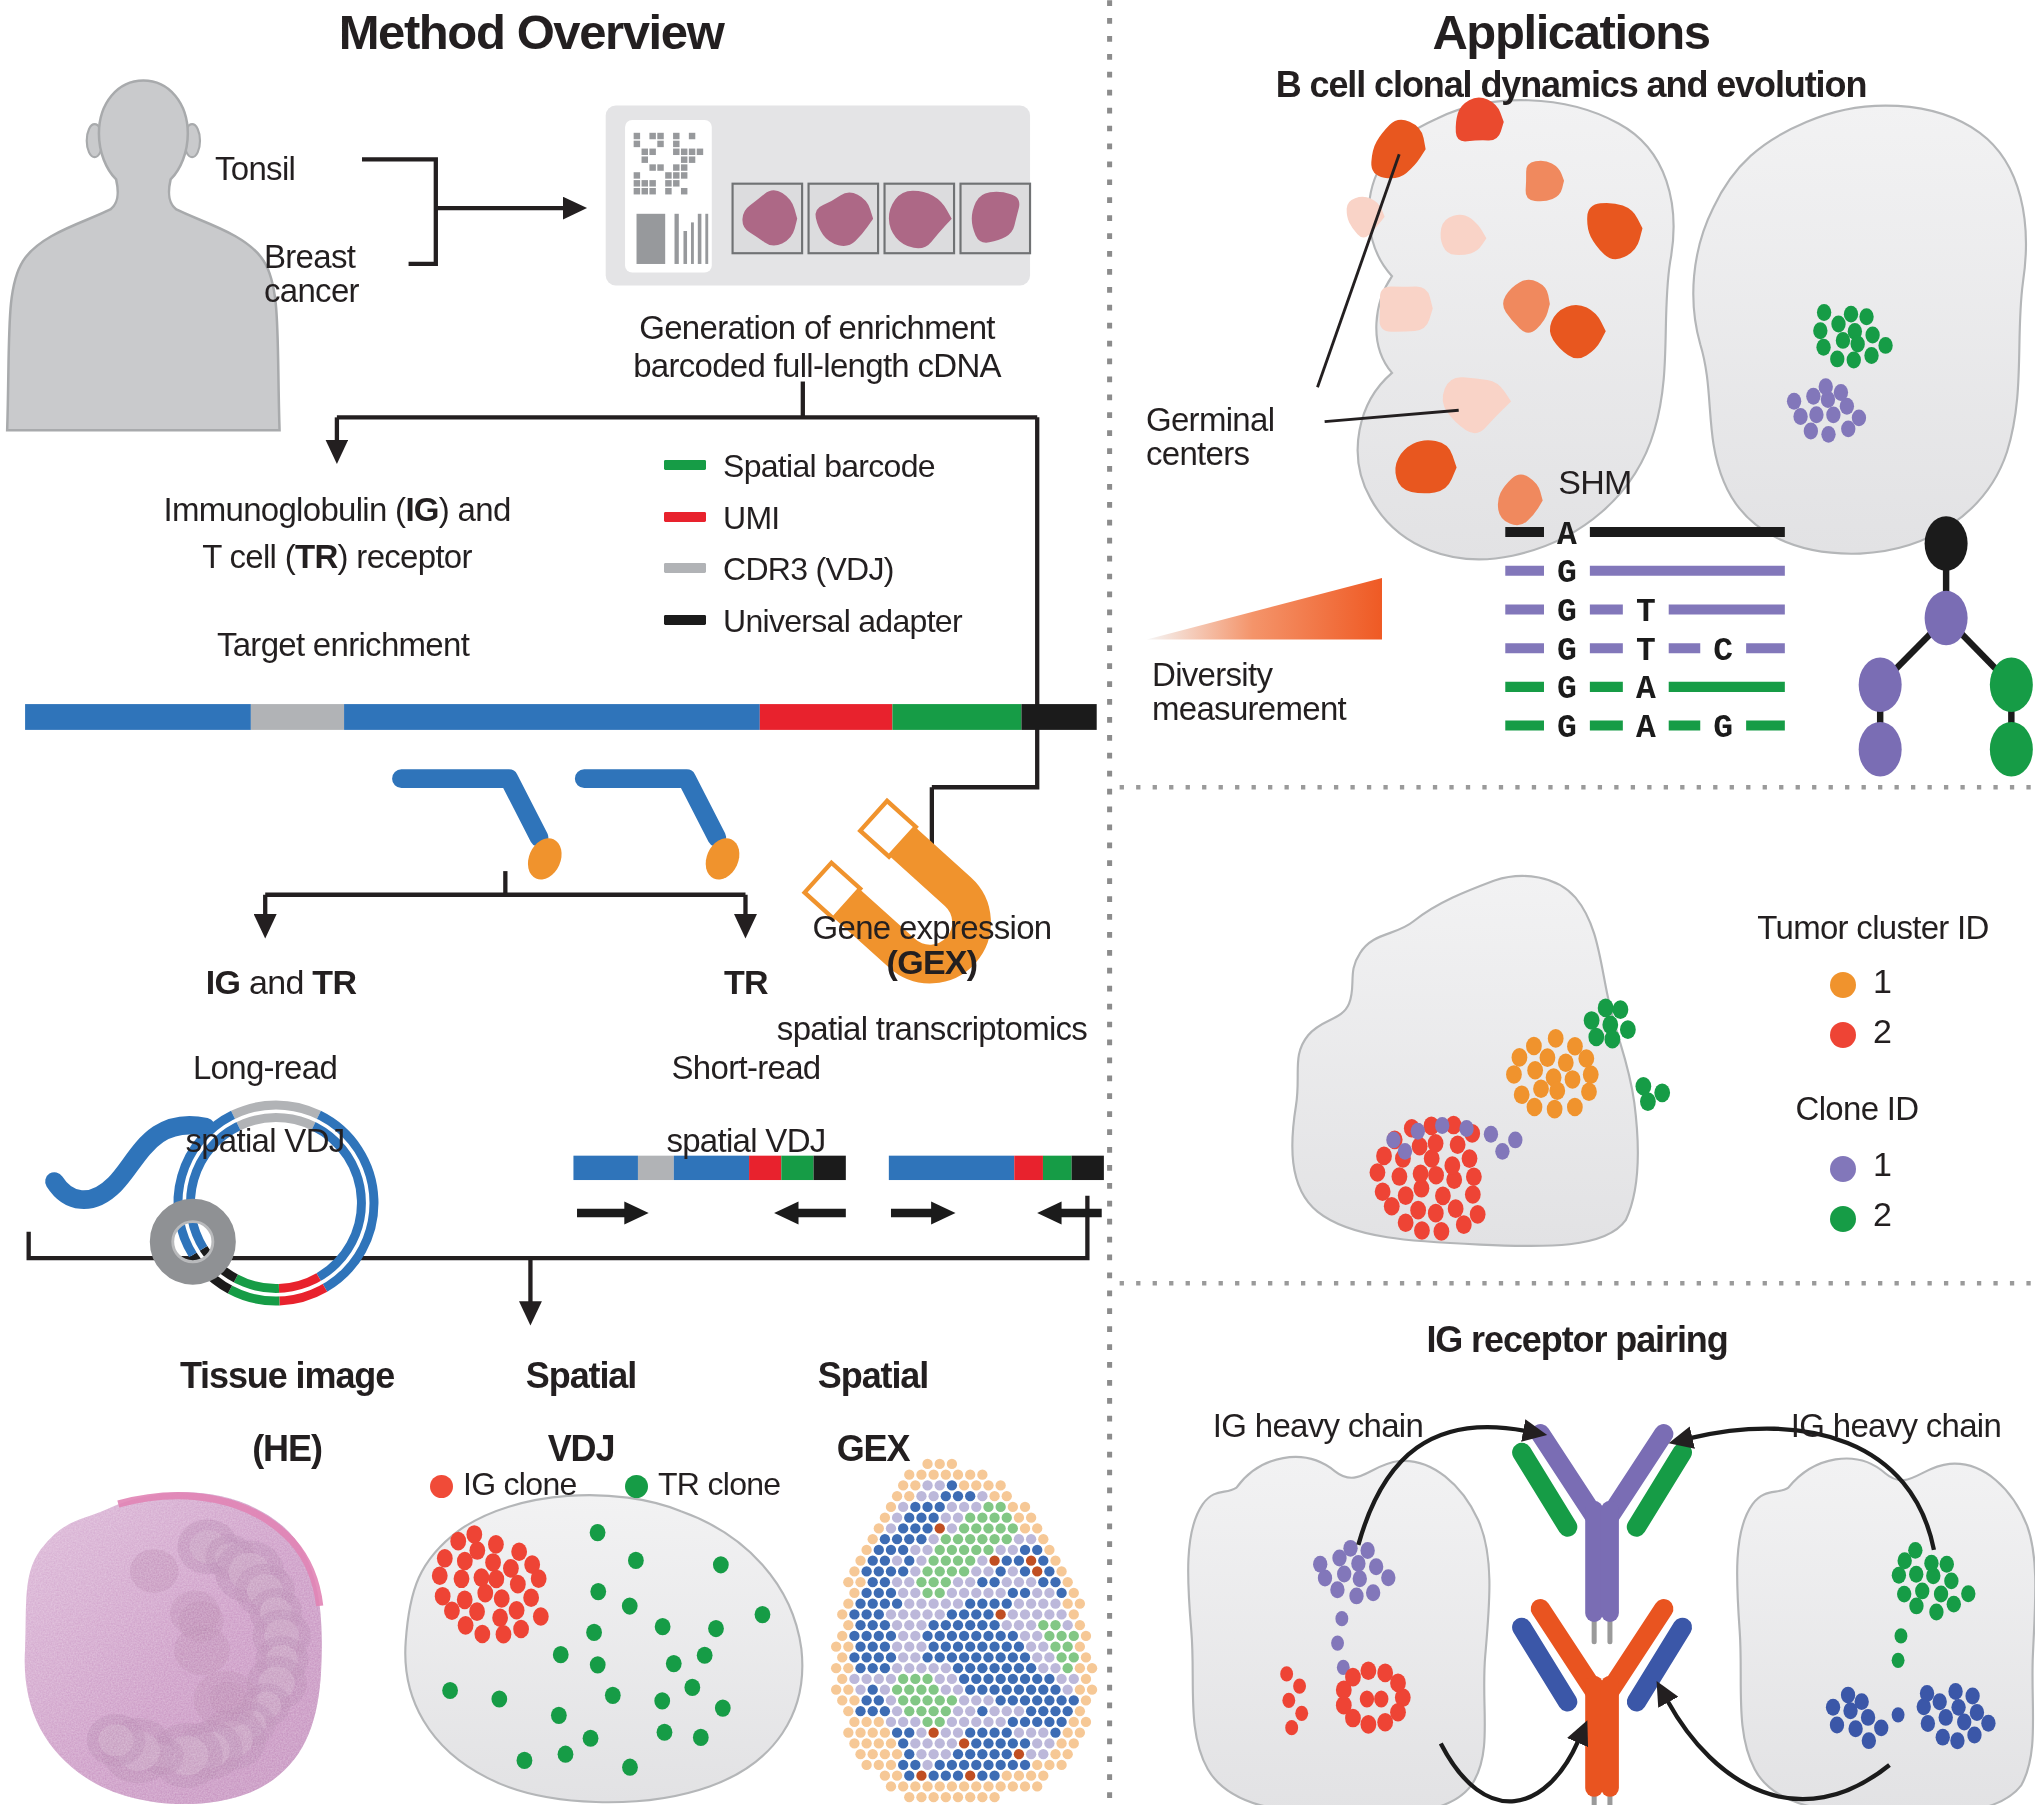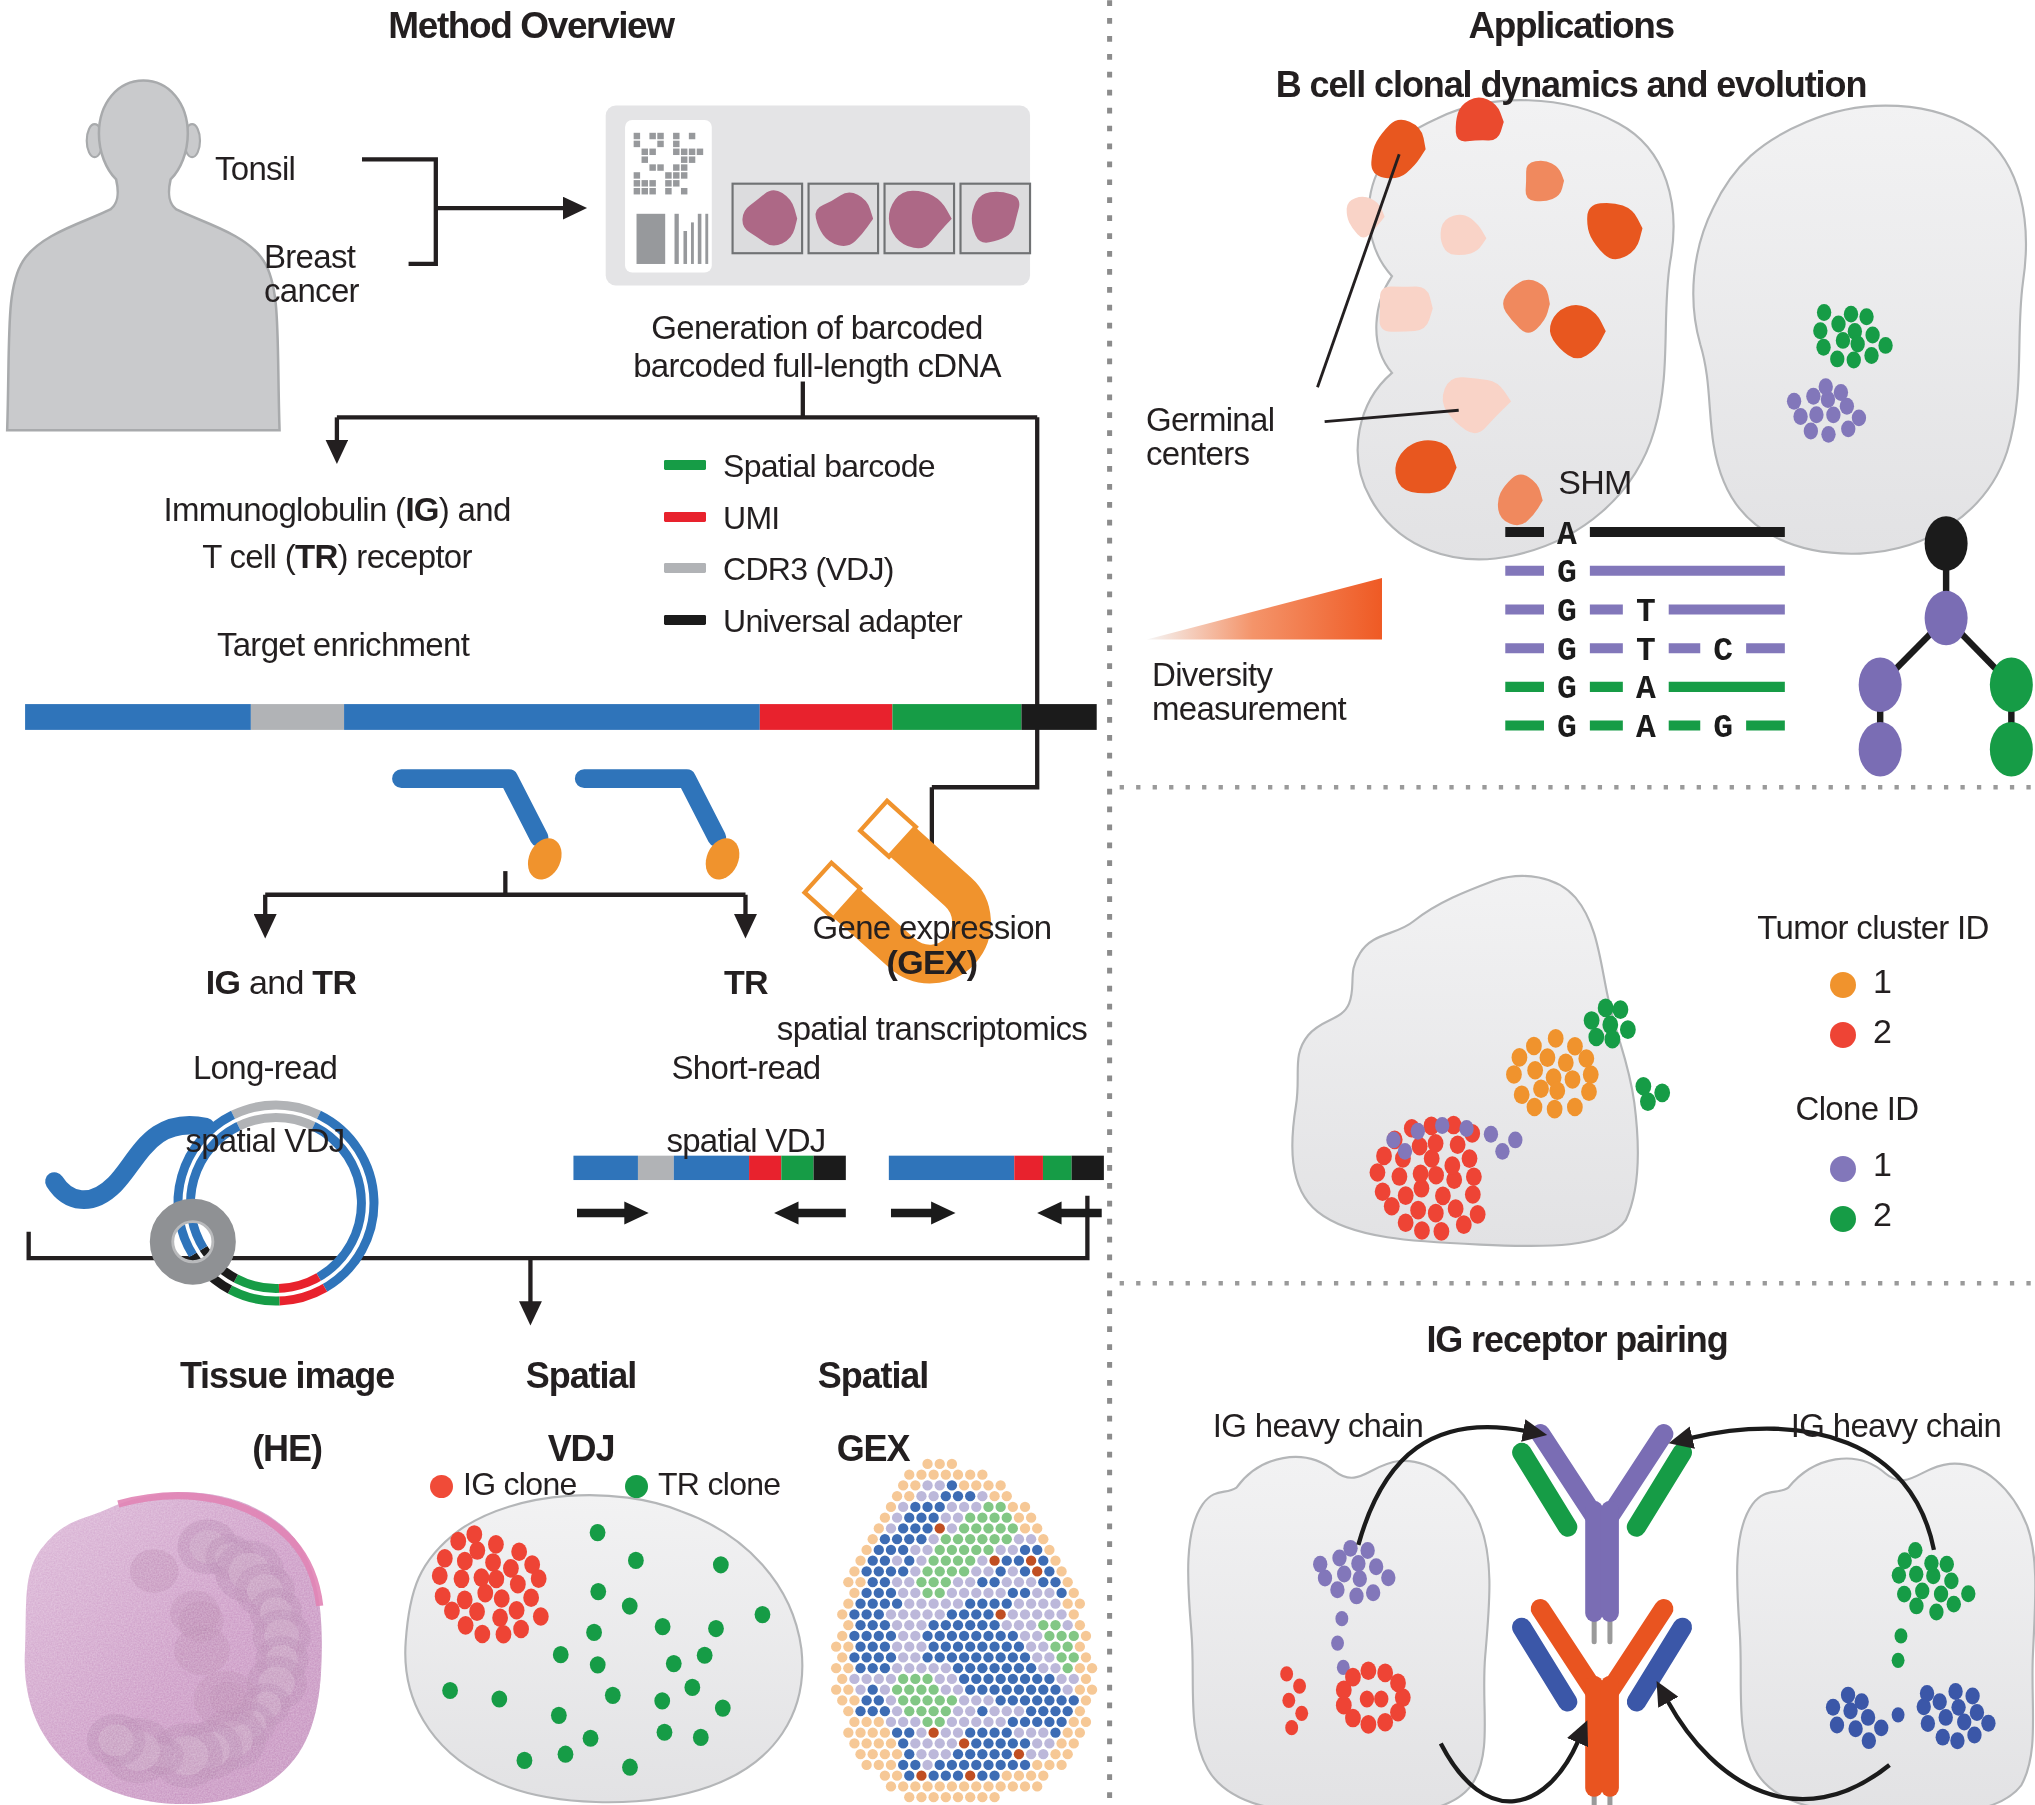--- a/index.html
+++ b/index.html
@@ -1,21 +1,21 @@
 <!DOCTYPE html>
 <html style="font-size:11.5px"><head>
 <meta charset="utf-8">
 <style>
   html,body{margin:0;padding:0;background:#fff;}
   #stage{position:relative;width:2035px;height:1806px;background:#fff;overflow:hidden;
          font-family:"Liberation Sans",sans-serif;color:#231f20;}
   #art{position:absolute;left:0;top:0;}
   .lbl{position:absolute;white-space:nowrap;letter-spacing:-0.7px;line-height:1.04;}
   .c{transform:translateX(-50%);text-align:center;}
-  .t56b{font-size:37px;font-weight:700;letter-spacing:-1.4px;}
+  .t56b{font-size:49px;font-weight:700;letter-spacing:-1.4px;}
   .t48b{font-size:36px;font-weight:700;letter-spacing:-1.1px;}
   .t48{font-size:34px;}
   .t46{font-size:33px;margin-top:11px;}
   .t44{font-size:32px;}
   .b{font-weight:700;}
   .dash{position:absolute;width:42px;height:10px;border-radius:1.4px;}
   .dot{position:absolute;border-radius:50%;}
 </style>
 </head>
 <body>
@@ -1126,21 +1126,21 @@
     <path d="M2636,2462 C2512,2562 2392,2492 2326,2372" marker-end="url(#ah)"></path>
   </g>
 </svg>
 
 <div class="lbl c t56b" style="left:531px;top:7.2px">Method Overview</div>
 <div class="lbl t46" style="left:215px;top:141px">Tonsil</div>
 <div class="lbl t46" style="left:264px;top:229px">
   <div>Breast</div>
   <div>cancer</div>
 </div>
-<div class="lbl c t46" style="left:817px;top:300px">Generation of barcoded</div>
+<div class="lbl c t46" style="left:817px;top:300px">Generation of enrichment</div>
 <div class="lbl c t46" style="left:817px;top:338px">barcoded full-length cDNA</div>
 
 <div class="dash" style="left: 664px; top: 460px; background: rgb(22, 156, 70);"></div>
 <div class="dash" style="left: 664px; top: 512px; background: rgb(232, 34, 45);"></div>
 <div class="dash" style="left: 664px; top: 563px; background: rgb(177, 179, 182);"></div>
 <div class="dash" style="left: 664px; top: 615px; background: rgb(27, 27, 27);"></div>
 <div class="lbl t44" style="left:723px;top:450px">Spatial barcode</div>
 <div class="lbl t44" style="left:723px;top:502px">UMI</div>
 <div class="lbl t44" style="left:723px;top:553px">CDR3 (VDJ)</div>
 <div class="lbl t44" style="left:723px;top:605px">Universal adapter</div>

